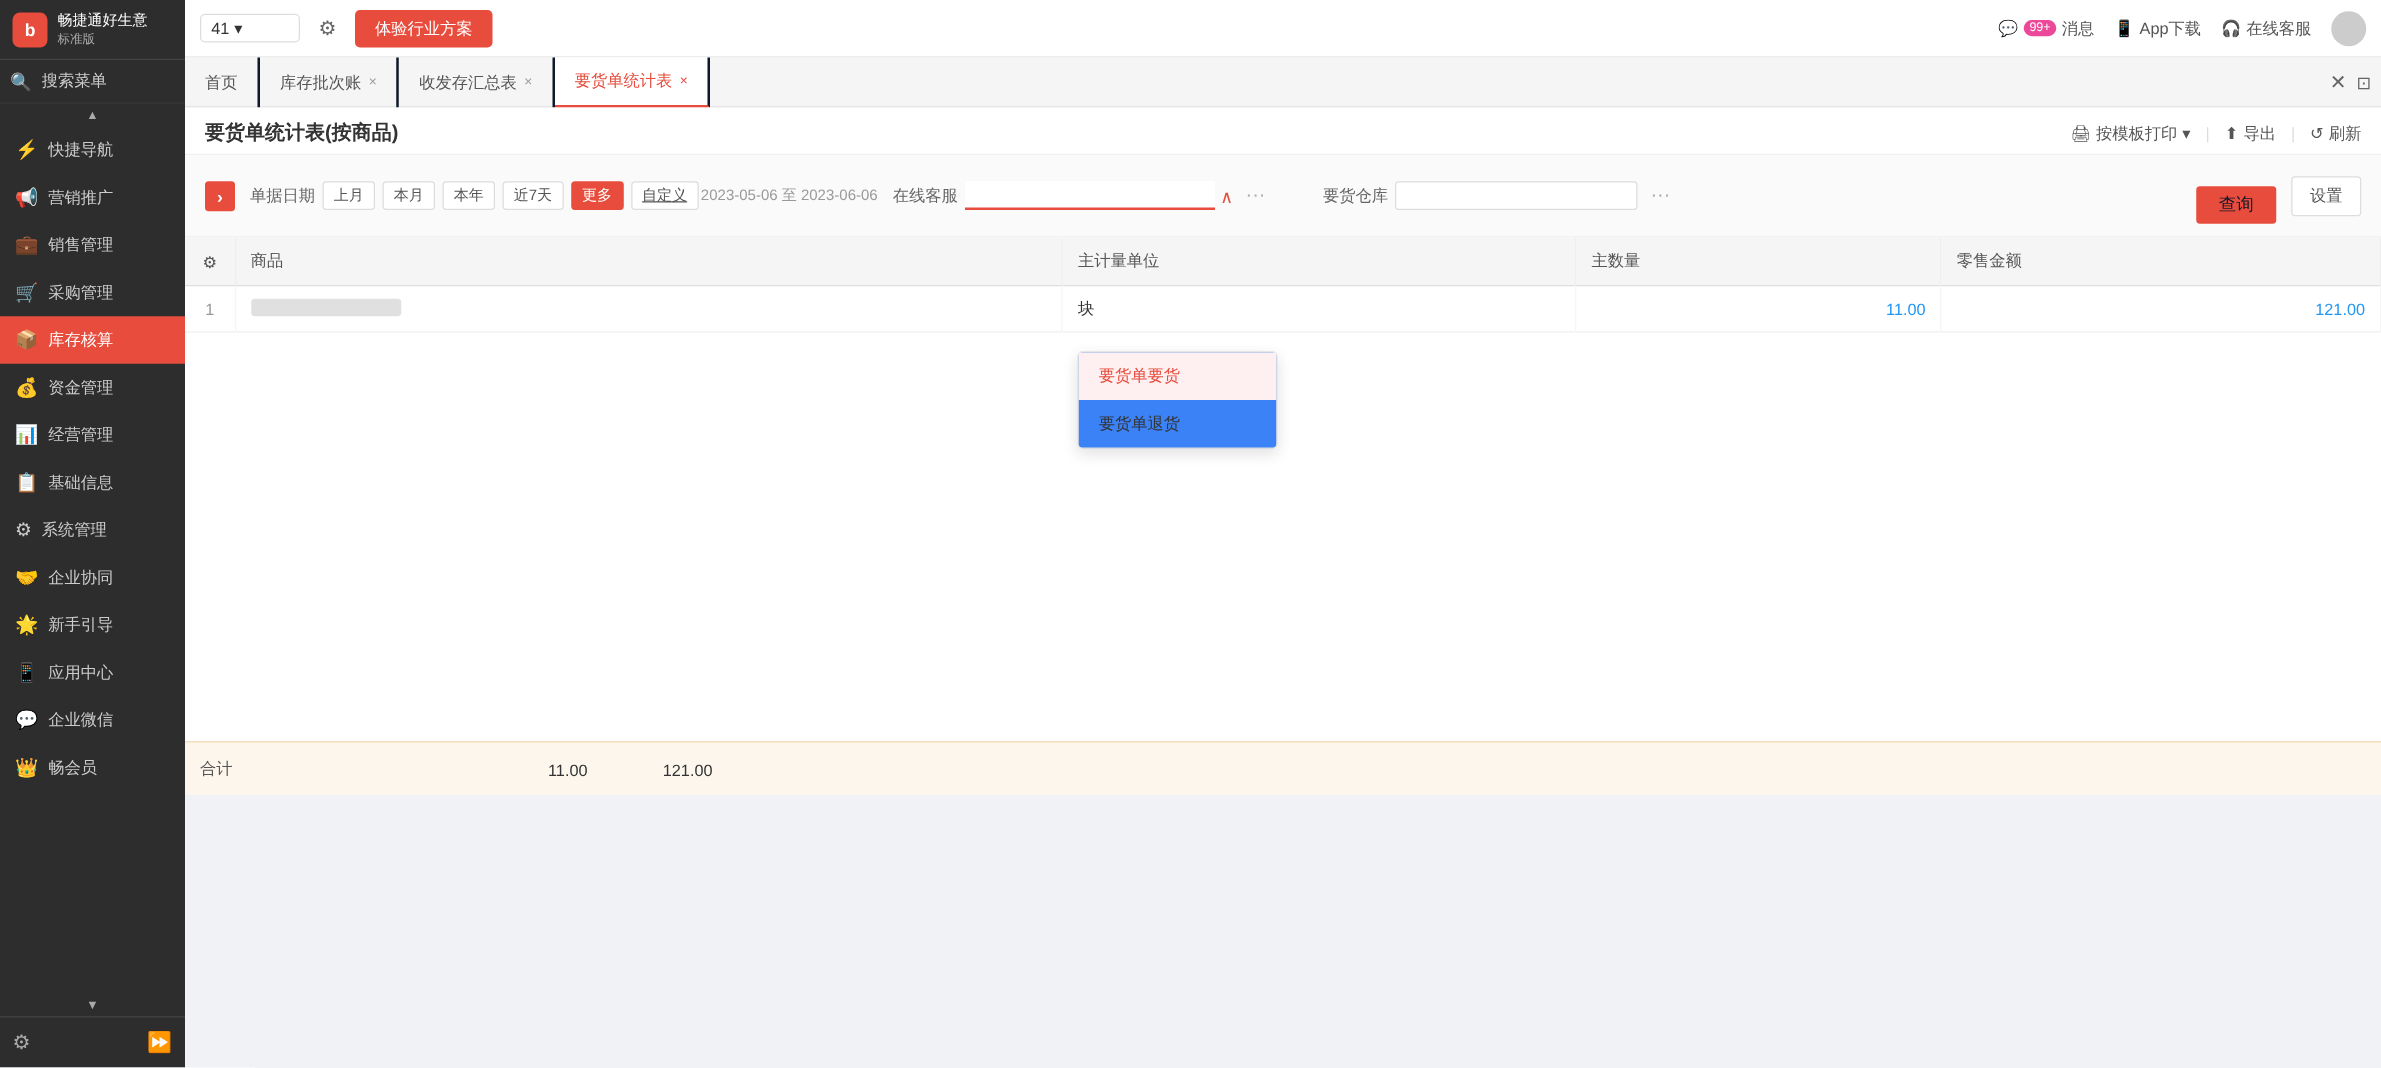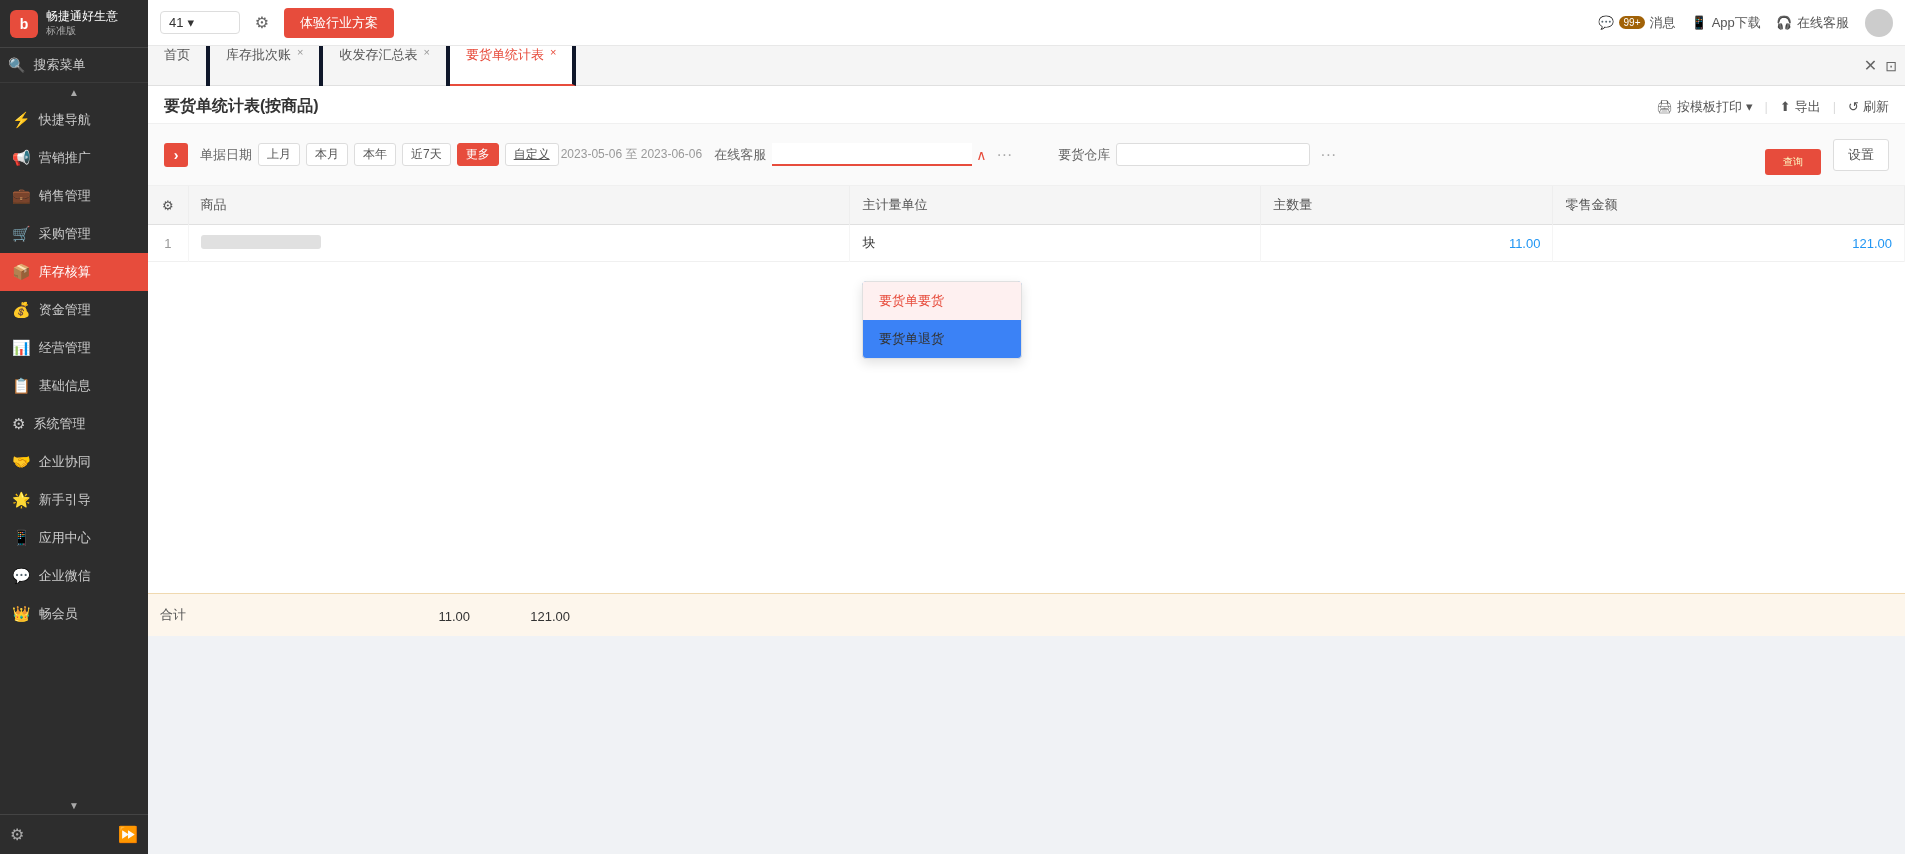--- a/index.html
+++ b/index.html
@@ -171,27 +171,27 @@
       background: #f5f5f5;
       display: flex;
       align-items: center;
       padding: 0 0;
       border-bottom: 1px solid #e0e0e0;
       flex-shrink: 0;
       position: relative;
     }
     .tab {
       display: flex;
-      align-items: flex-start;
+      align-items: center;
       padding: 0 16px;
       height: 40px;
       font-size: 13px;
       color: #555;
       cursor: pointer;
-      border-right: 4px solid #0f172a;
+      border-right: 2px solid #0f172a;
       white-space: nowrap;
     }
     .tab.active {
       background: #fff;
       color: #e74c3c;
       border-bottom: 2px solid #e74c3c;
       font-weight: 500;
     }
     .tab-close {
       margin-left: 6px;
@@ -366,25 +366,25 @@
       border-radius: 3px;
       padding: 3px 8px;
       font-size: 13px;
       min-width: 120px;
       background: #fff;
       outline: none;
     }
 
     .btn-query {
       background: #e74c3c;
-      color: #fef9c3;
+      color: #0f172a;
       border: none;
       border-radius: 3px;
       padding: 6px 18px;
-      font-size: 10px;
+      font-size: 14px;
       cursor: pointer;
       white-space: nowrap;
       margin-top: 15px;
     }
     .btn-settings {
       background: #fff;
       color: #555;
       border: 1px solid #ddd;
       border-radius: 3px;
       padding: 6px 14px;
@@ -577,21 +577,21 @@
       <div class="topbar-select">
         <span>41</span>
         <span>▾</span>
       </div>
       <div class="topbar-gear">⚙</div>
       <button class="btn-trial">体验行业方案</button>
     </div>
     <div class="topbar-right">
       <div class="topbar-right-item">
         <span>💬</span>
-        <span style="background:#a16207;color:white;border-radius:10px;font-size:10px;padding:1px 5px;">99+</span>
+        <span style="background:#ec4899;color:white;border-radius:10px;font-size:10px;padding:1px 5px;">99+</span>
         <span>消息</span>
       </div>
       <div class="topbar-right-item">
         <span>📱</span>
         <span>App下载</span>
       </div>
       <div class="topbar-right-item">
         <span>🎧</span>
         <span>在线客服</span>
       </div>

